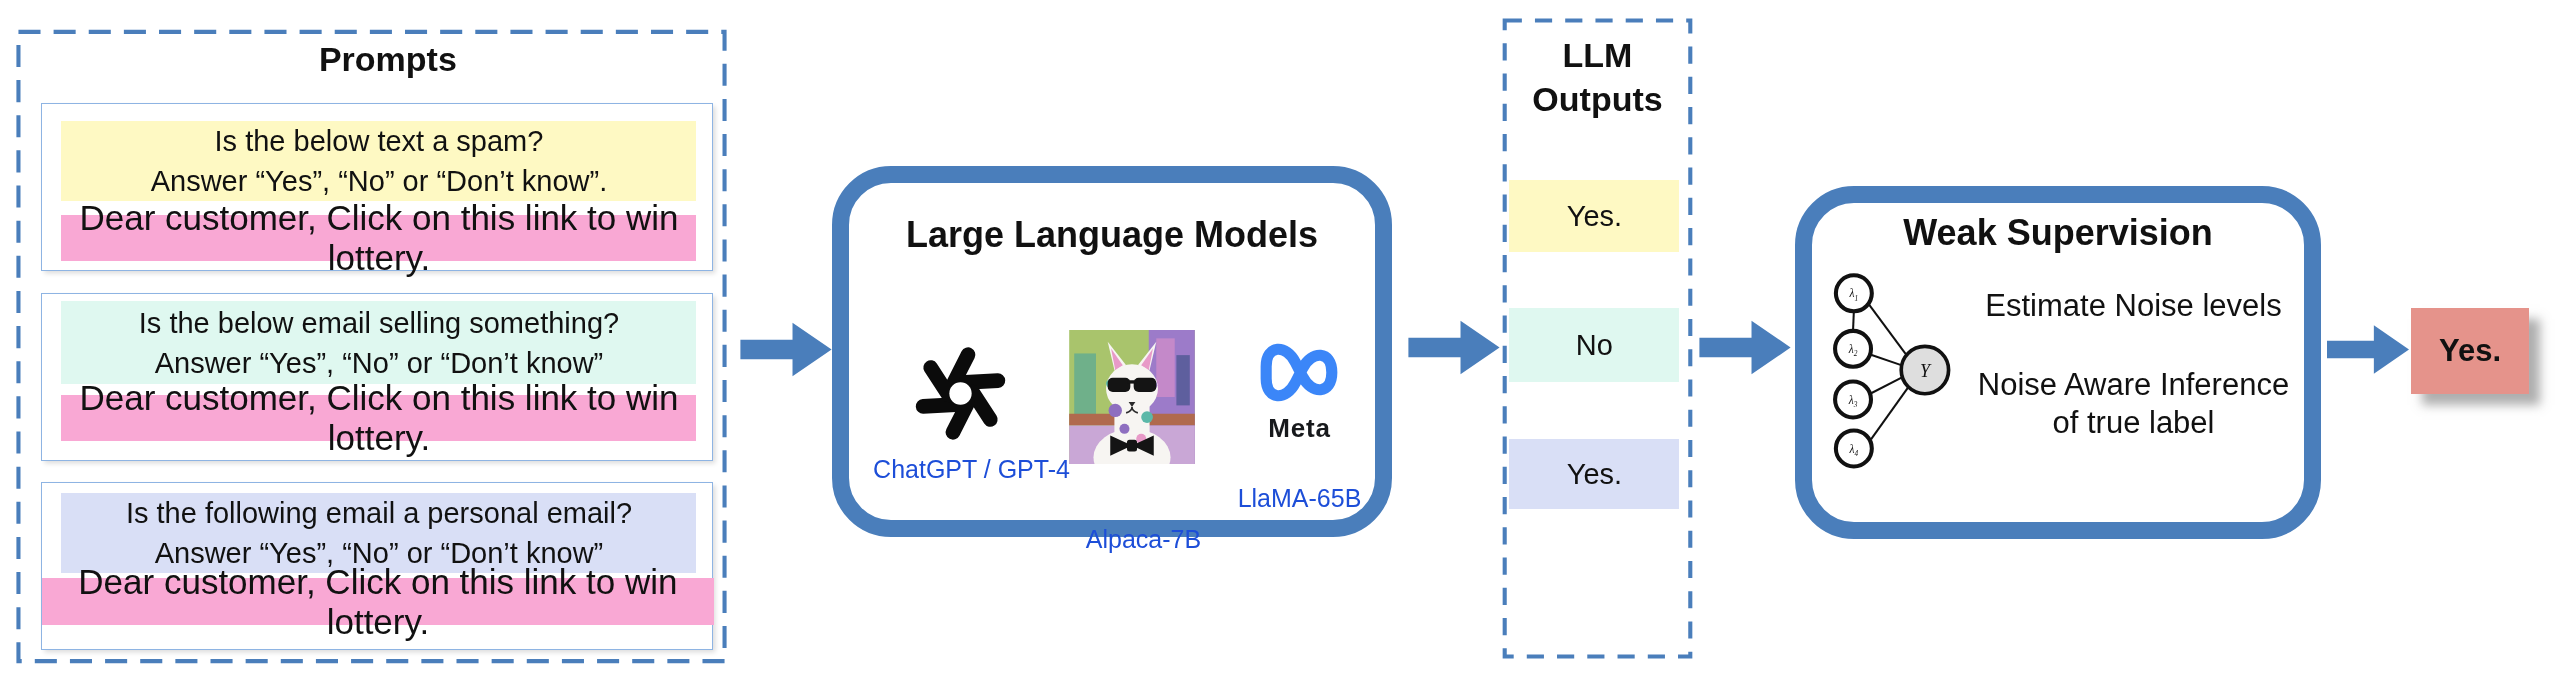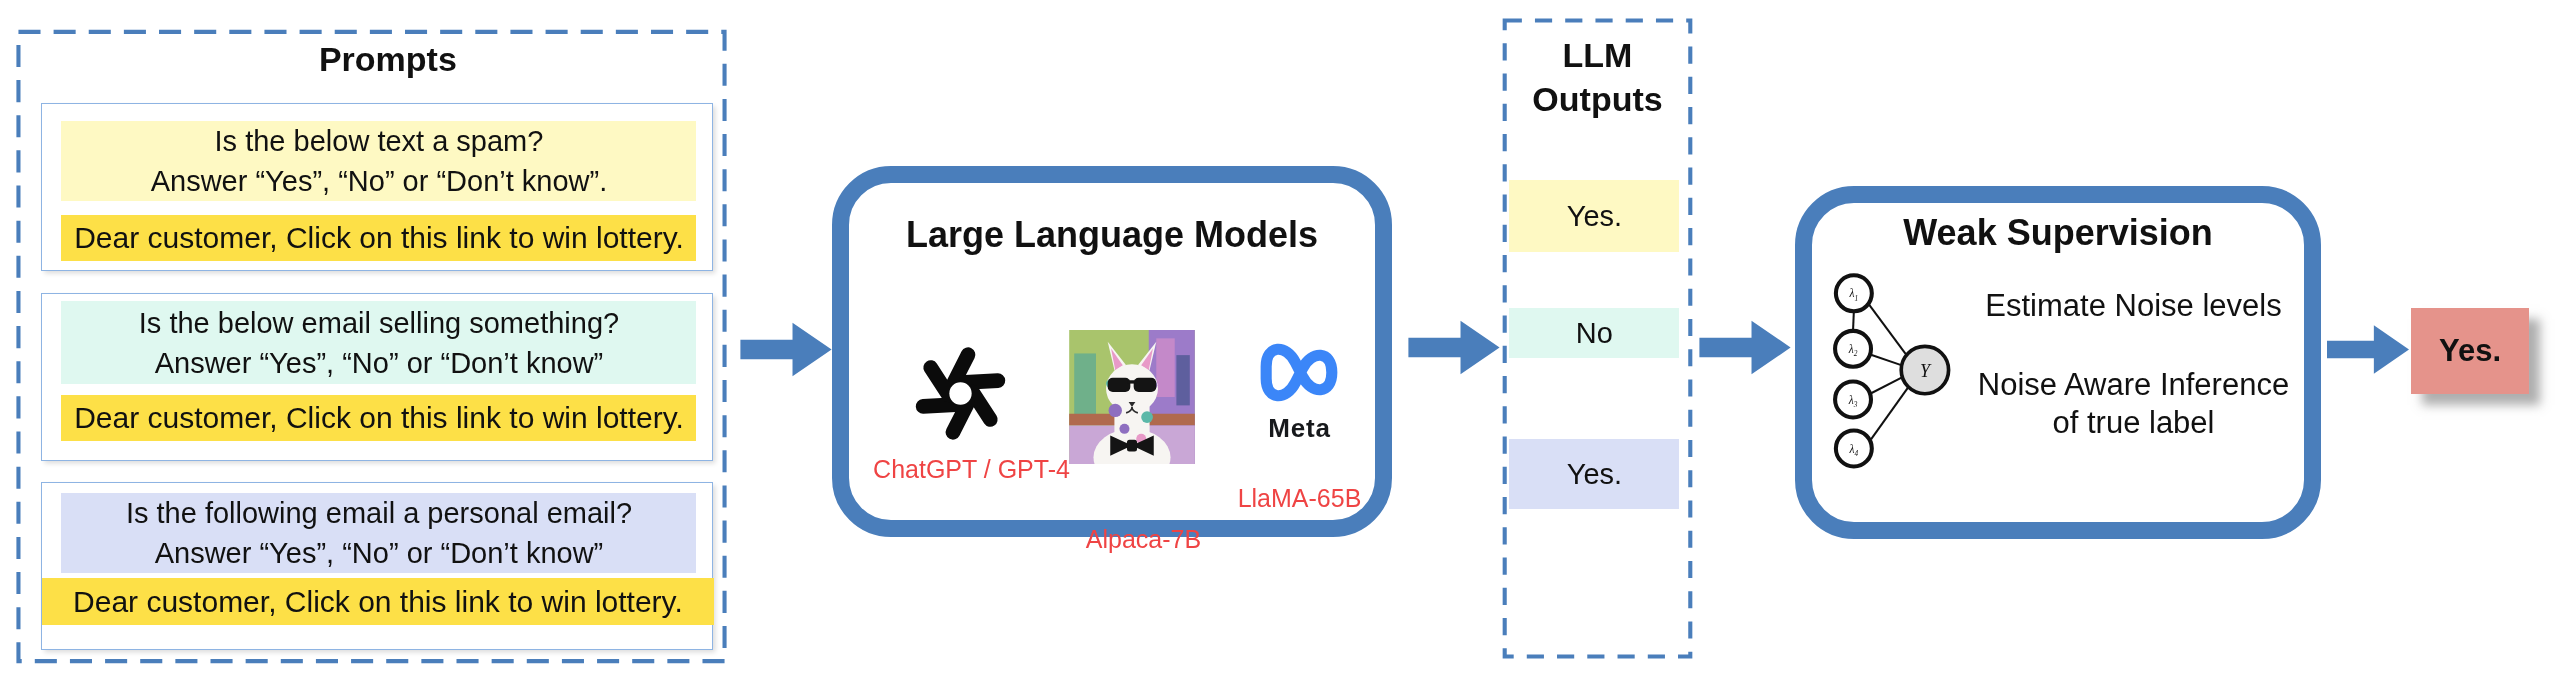--- a/index.html
+++ b/index.html
@@ -18,36 +18,36 @@
   .panel-title{left:0;top:11.4px;width:100%;font-size:34px;font-weight:700;padding-left:16px;}
   .prompt-card{
     left:24.5px;width:672px;height:168px;background:#ffffff;
     border:1.6px solid #8EB4E3;box-sizing:border-box;
     box-shadow:2.5px 3.3px 4.9px rgba(0,0,0,0.14);
   }
   .band{left:19.6px;width:635px;flex-direction:column;font-size:29px;line-height:40px;}
   .band-pink{background:#fef9c3;}
   .band-mint{background:#DFF8F0;}
   .band-lav{background:#D9DFF6;}
-  .band-yellow{background:#fde047;font-size:30px;}
+  .band-yellow{background:#f9a8d4;font-size:35px;}
 
   
   .flow-arrow{position:absolute;}
   .flow-arrow polygon{fill:#4A7EBB;}
 
   
   .blue-box{
     background:#ffffff;border:17px solid #4A7EBB;border-radius:59px;
     box-sizing:border-box;
   }
   #llm-box{left:832px;top:166px;width:560px;height:371px;}
   #ws-box{left:1795px;top:186px;width:526px;height:353px;}
   .box-title{font-size:36px;font-weight:700;width:100%;}
 
-  .logo-label{font-size:25px;color:#ef4444;}
+  .logo-label{font-size:25px;color:#1d4ed8;}
   .meta-word{font-size:26px;font-weight:700;color:#17191c;letter-spacing:0.8px;}
 
   
   #outputs-panel{left:1502px;top:18px;width:191px;height:641px;}
   #outputs-title{left:0;top:14.7px;width:100%;font-size:34px;font-weight:700;line-height:44px;}
   .out-band{left:7.4px;width:170px;font-size:29px;}
 
   
   .ws-text{font-size:31px;line-height:38px;}
 
@@ -161,21 +161,21 @@
     <svg class="dash-svg" viewBox="0 0 233 784" aria-hidden="true">
       <rect x="3" y="3" width="227" height="778" fill="none" stroke="#4A7EBB" stroke-width="5" stroke-dasharray="21 16"></rect>
     </svg>
     <div class="abs centered" id="outputs-title">
       <div>
         <div>LLM</div>
         <div>Outputs</div>
       </div>
     </div>
     <div class="abs centered out-band band-pink" style="top:162px;height:72px;">Yes.</div>
-    <div class="abs centered out-band band-mint" style="top:290px;height:50px;">No</div>
+    <div class="abs centered out-band band-mint" style="top:290px;height:74px;">No</div>
     <div class="abs centered out-band band-lav" style="top:421px;height:70px;">Yes.</div>
   </div>
 
   <svg class="flow-arrow" style="left:1699px;top:319px;" width="92" height="57" viewBox="0 0 112 70">
     <polygon points="0,23 64,23 64,2 112,35 64,68 64,47 0,47"></polygon>
   </svg>
 
   <div class="abs blue-box" id="ws-box">
     <div class="abs centered box-title" style="top:9px;">Weak Supervision</div>
 

